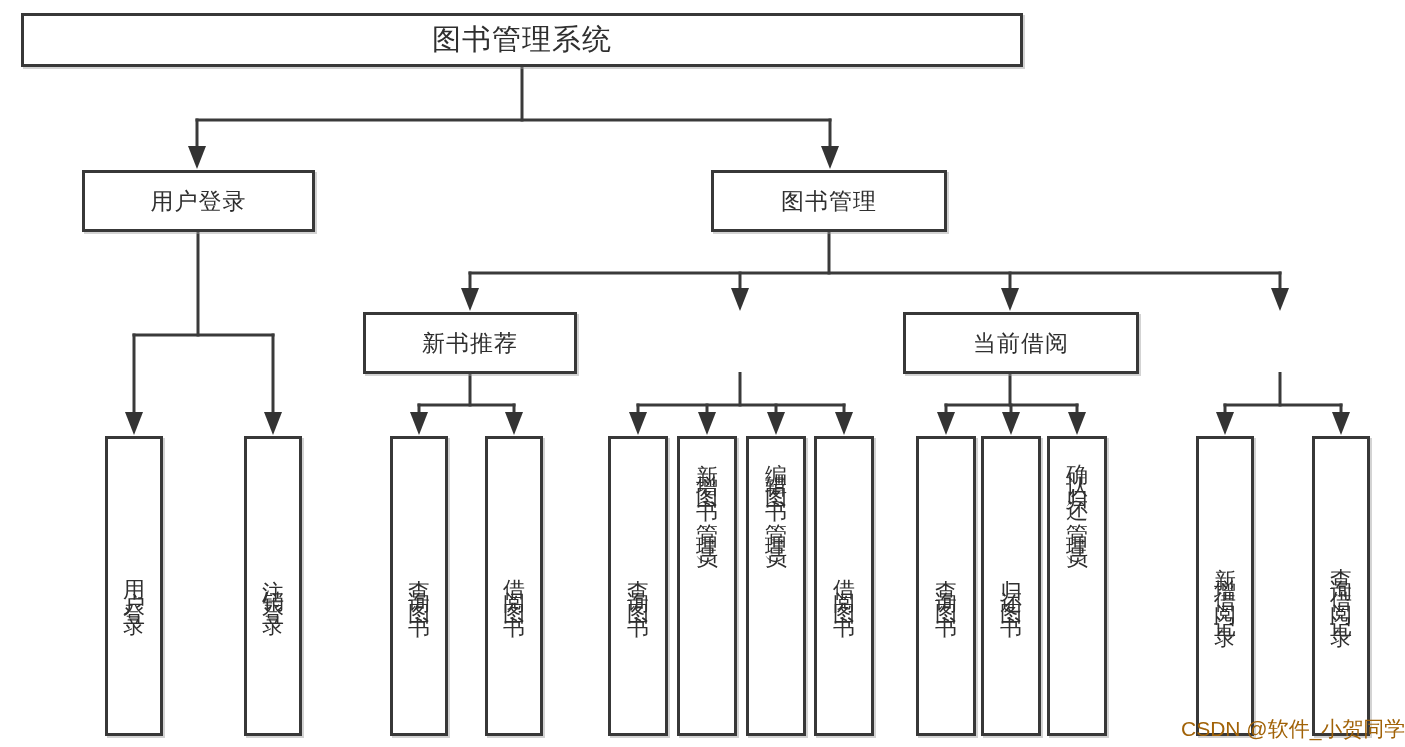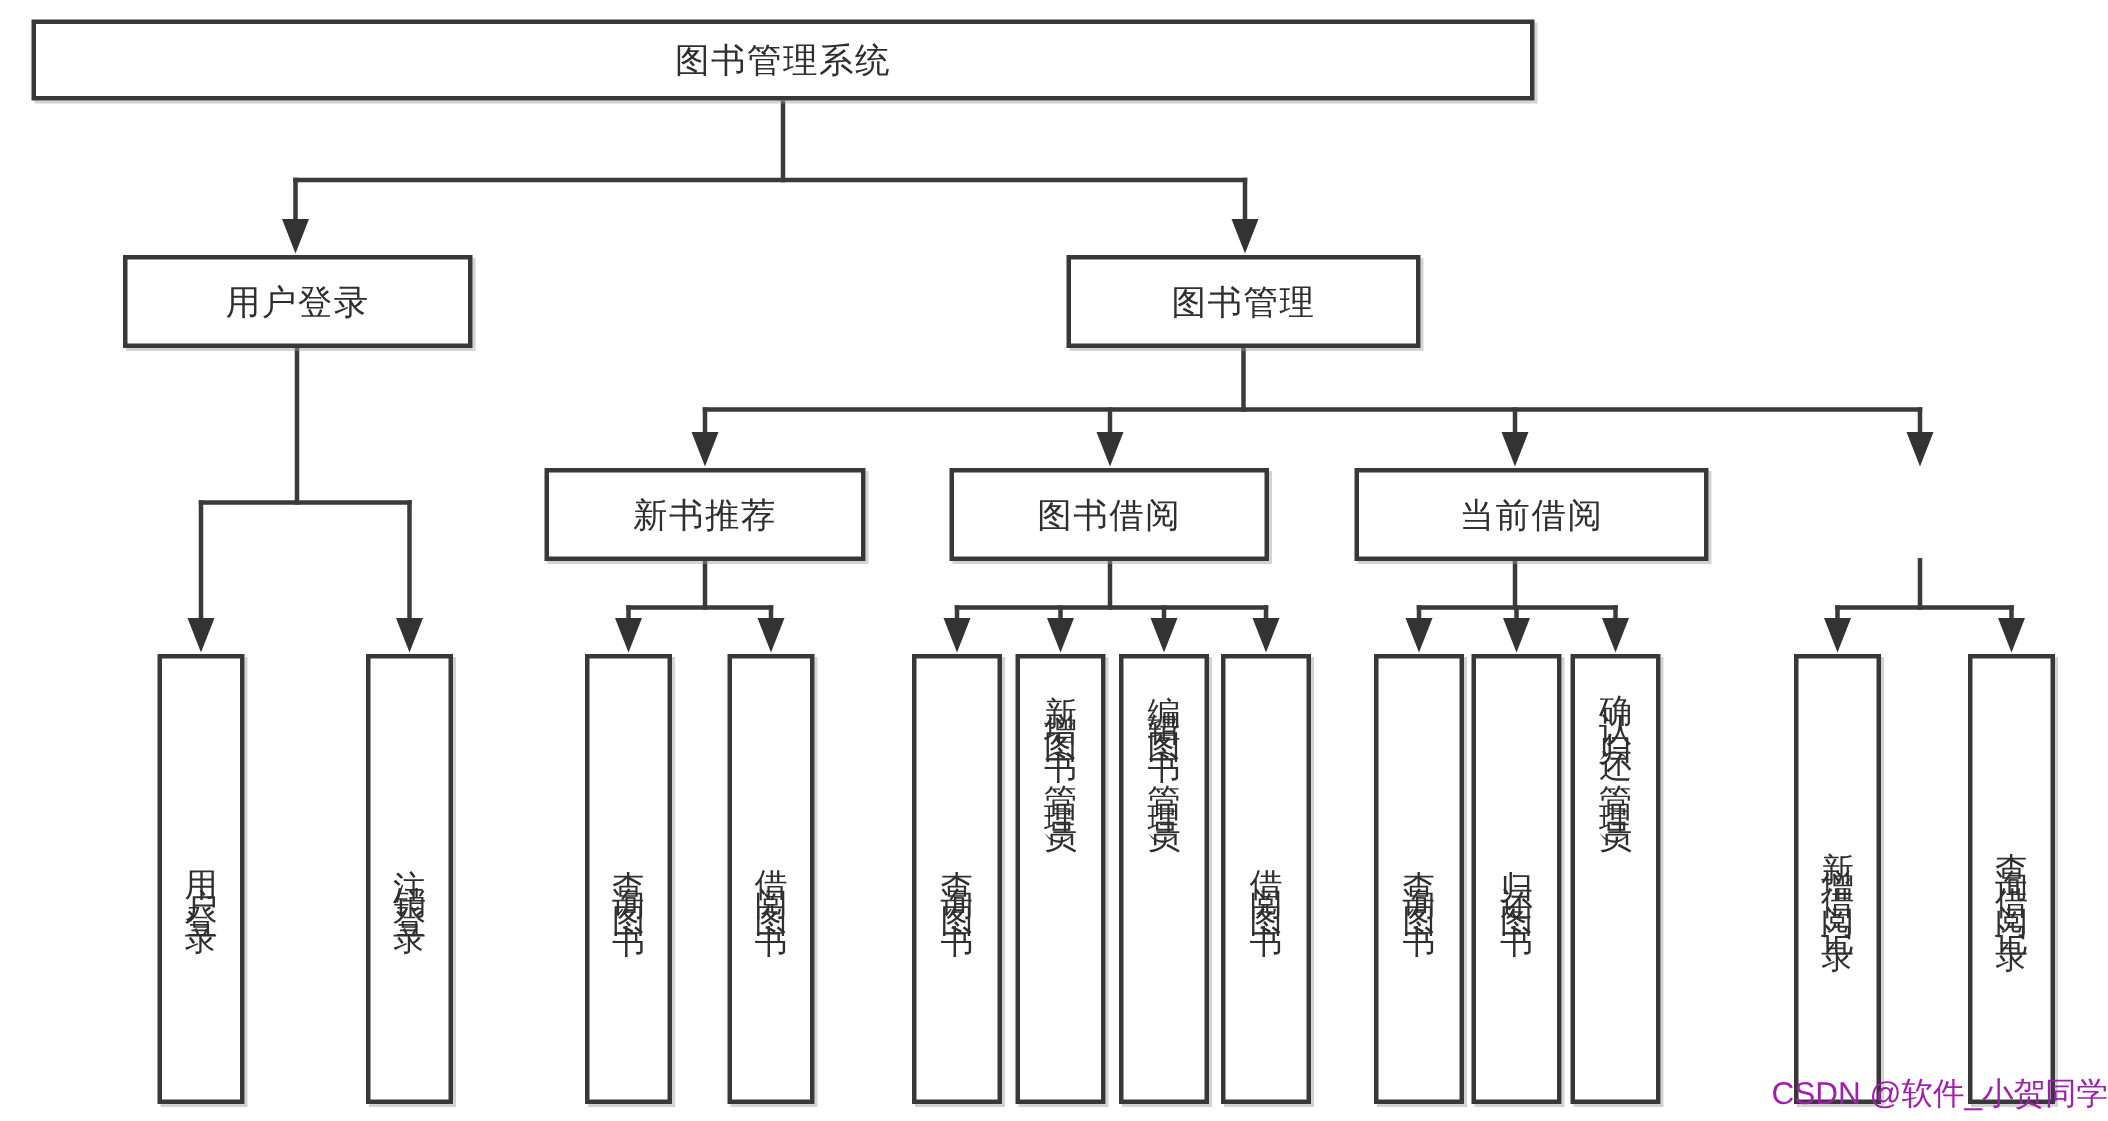--- a/index.html
+++ b/index.html
@@ -17,35 +17,35 @@
     position:absolute;
     box-sizing:border-box;
     background:#ffffff;
     border:3px solid #383838;
     box-shadow:2px 2px 0 rgba(158,158,158,0.45);
     display:flex;align-items:center;justify-content:center;
     color:#2f2f2f;
     z-index:2;
   }
   .hbox{font-size:23px;letter-spacing:1px;}
-  .root{font-size:23px;}
+  .root{font-size:29px;}
   .vbox{font-size:22px;}
   .vbox .vtext{
     writing-mode:vertical-lr;
     letter-spacing:12px;
     line-height:1;
     white-space:nowrap;
   }
   .vbox.tall{align-items:flex-start;}
   .vbox.tall .vtext{padding-top:7px;}
   .watermark{
     position:absolute;
     left:1181px;top:715px;
     font-size:21px;
-    color:#a21caf;
+    color:#a16207;
     z-index:3;
     white-space:nowrap;
   }
 </style>
 </head>
 <body>
 
 <div class="canvas">
 
   <svg class="wires" width="1405" height="747" viewBox="0 0 1405 747">
@@ -131,23 +131,20 @@
   <div class="box hbox" style="left:82px;top:170px;width:233px;height:62px">
     <span>用户登录</span>
   </div>
   <div class="box hbox" style="left:363px;top:312px;width:214px;height:62px">
     <span>新书推荐</span>
   </div>
 
   <div class="box hbox" style="left:711px;top:170px;width:236px;height:62px">
     <span>图书管理</span>
   </div>
-  <div class="box hbox" style="left:633px;top:312px;width:213px;height:62px">
-    <span>图书借阅</span>
-  </div>
   <div class="box hbox" style="left:903px;top:312px;width:236px;height:62px">
     <span>当前借阅</span>
   </div>
 
   <div class="box vbox" style="left:105px;top:436px;width:58px;height:300px">
     <span class="vtext">用户登录</span>
   </div>
   <div class="box vbox" style="left:244px;top:436px;width:58px;height:300px">
     <span class="vtext">注销登录</span>
   </div>

